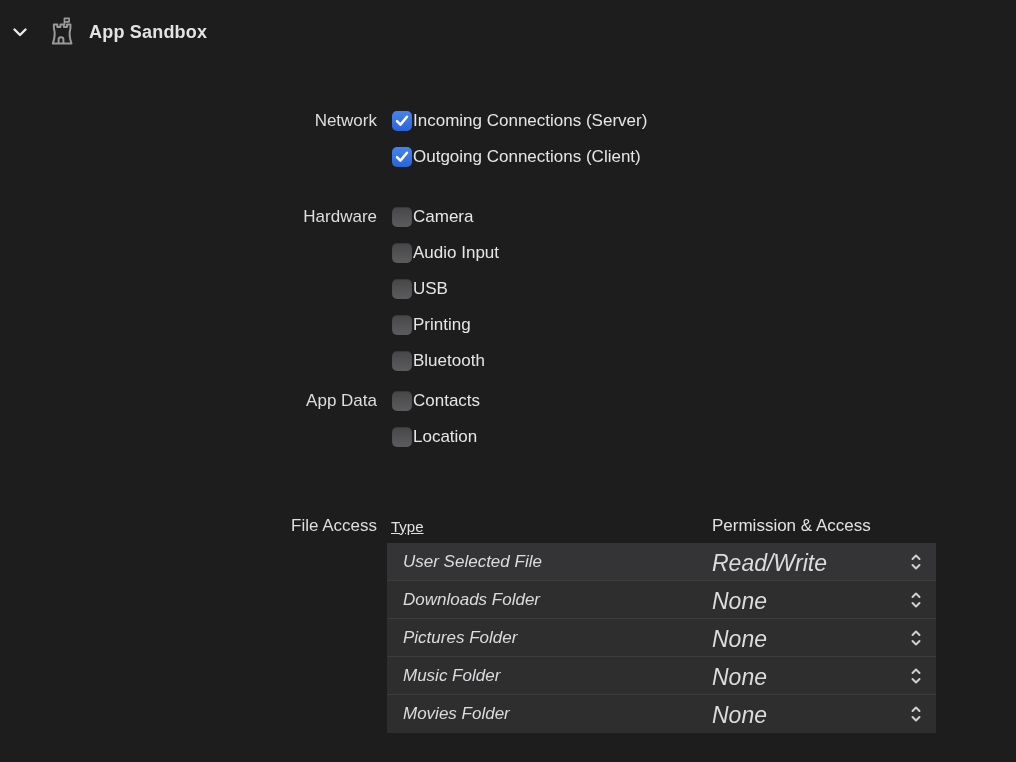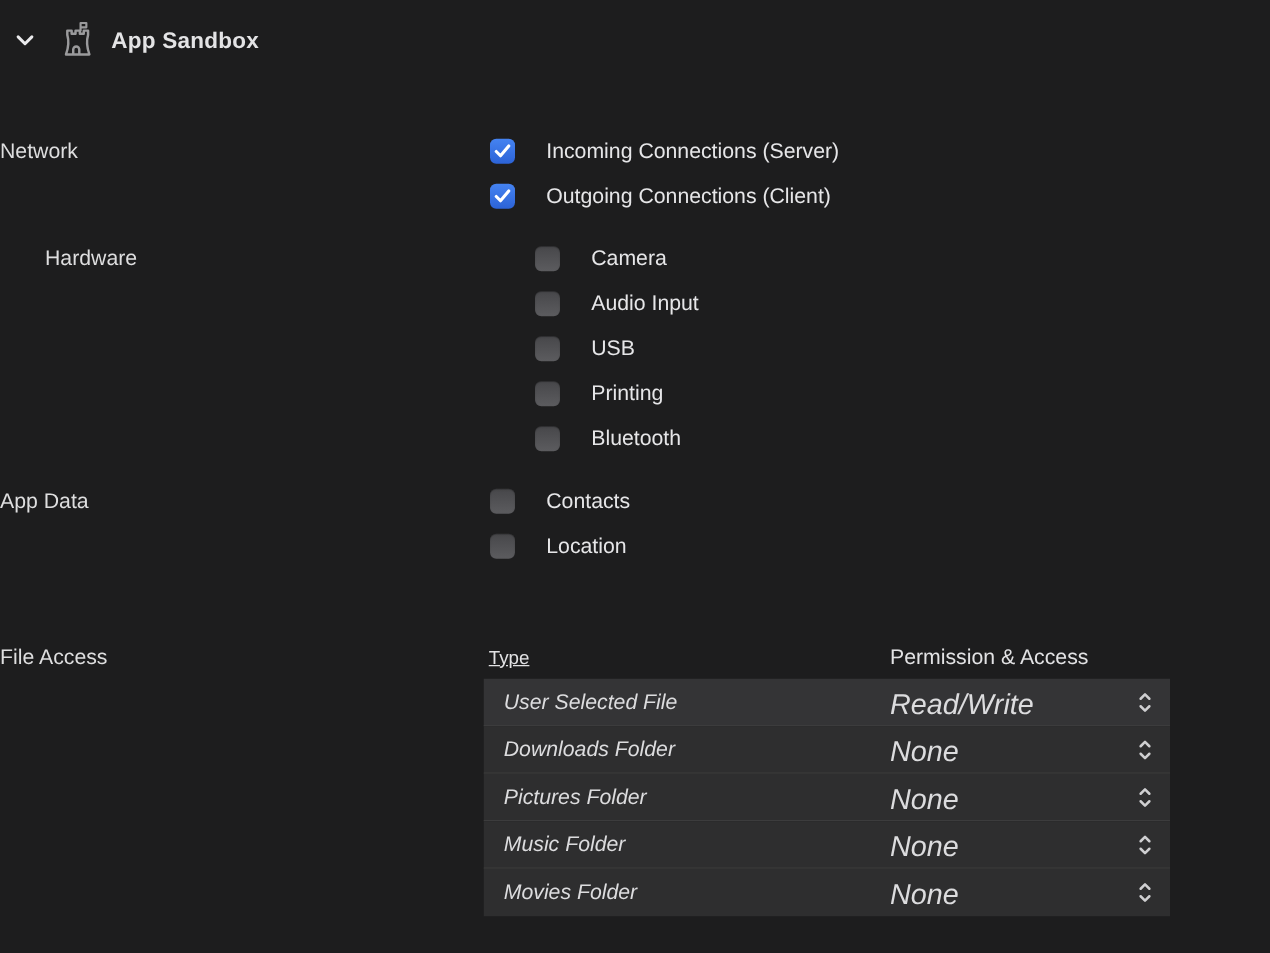--- a/index.html
+++ b/index.html
@@ -17,44 +17,44 @@
     position:absolute; top:14px; left:10px;
     display:flex; align-items:center; height:36px;
   }
   .disclosure { width:20px; height:20px; display:flex; align-items:center; justify-content:center; cursor:pointer; }
   .capability-icon { width:30px; height:34px; margin-left:16px; display:flex; align-items:center; justify-content:center; }
   .header-title { margin-left:13px; font-size:18px; font-weight:bold; color:#e3e3e5; letter-spacing:0.2px; }
 
   
   .group { position:absolute; left:0; width:1016px; }
   .group-network  { top:103px; }
-  .group-hardware { top:189px;padding-left:36px; }
+  .group-hardware { top:199px; }
   .group-appdata  { top:383px; }
 
   .cap-row { display:flex; align-items:center; height:36px; }
   .row-label {
-    width:377px; font-size:17px; color:#dededf;
+    width:377px; text-align:right; font-size:17px; color:#dededf;
     flex:none;
   }
   .checkbox {
     flex:none;
     width:20px; height:20px; margin-left:15px;
     border-radius:5px;
     background:linear-gradient(180deg,#47474a 0%,#5c5c5f 100%);
     box-shadow:0 0.5px 1px rgba(0,0,0,0.35) inset;
     display:flex; align-items:center; justify-content:center;
     cursor:pointer;
   }
   .checkbox svg { display:none; }
   .checkbox.checked {
     background:linear-gradient(180deg,#4583f1 0%,#2c63d7 100%);
     box-shadow:none;
   }
   .checkbox.checked svg { display:block; }
-  .cap-label { margin-left:25px; font-size:17px; color:#e6e6e8; }
+  .cap-label { margin-left:1px; font-size:17px; color:#e6e6e8; }
 
   
   .fa-header-row {
     position:absolute; top:508px; left:0; width:1016px; height:36px;
     display:flex; align-items:center;
   }
   .fa-col-type { margin-left:14px; font-size:15px; color:#e2e2e4;text-decoration:underline; }
   .fa-col-permission { position:absolute; left:712px; font-size:17px; color:#e2e2e4; }
 
   .fa-table {

